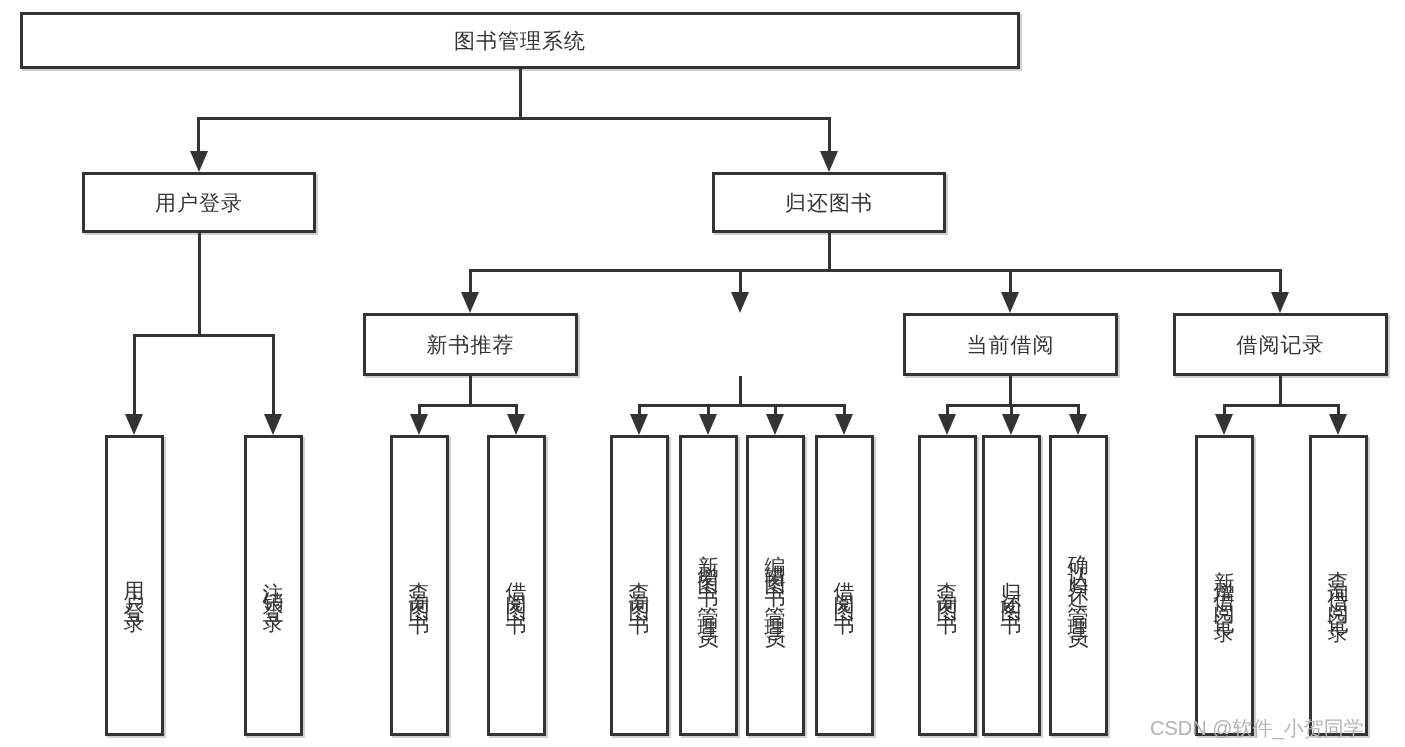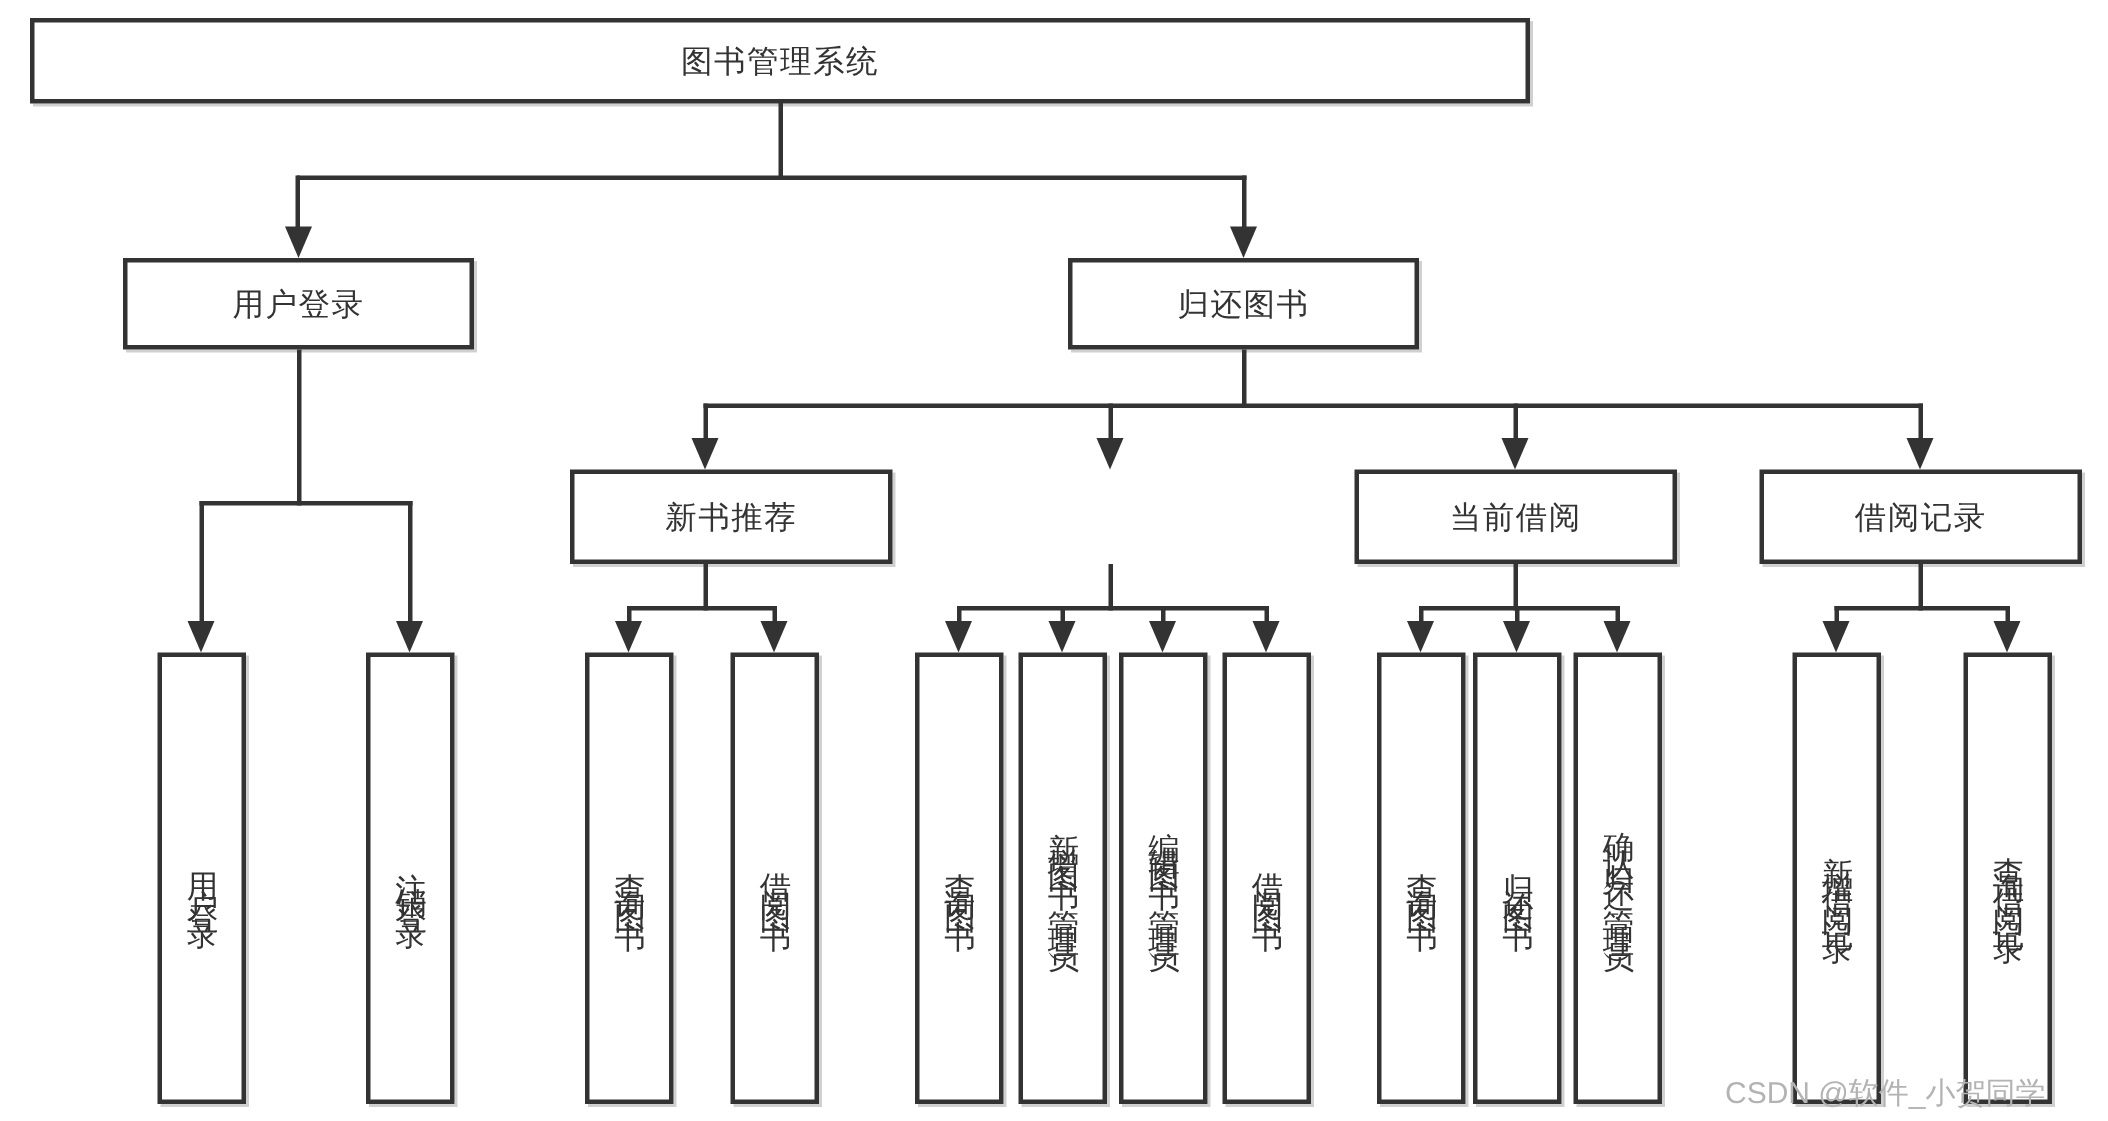--- a/index.html
+++ b/index.html
@@ -77,21 +77,21 @@
   <div class="hline" style="left:469px;top:269px;width:813px"></div>
   <div class="vline" style="left:469px;top:269px;height:25px"></div>
   <div class="arrowhead" style="left:461px;top:292px"></div>
   <div class="vline" style="left:739px;top:269px;height:25px"></div>
   <div class="arrowhead" style="left:731px;top:292px"></div>
   <div class="vline" style="left:1009px;top:269px;height:25px"></div>
   <div class="arrowhead" style="left:1001px;top:292px"></div>
   <div class="vline" style="left:1279px;top:269px;height:25px"></div>
   <div class="arrowhead" style="left:1271px;top:292px"></div>
 
-  <div class="node hnode" style="left:380px;top:313px;width:215px;height:63px">
+  <div class="node hnode" style="left:363px;top:313px;width:215px;height:63px">
     <span class="nlabel">新书推荐</span>
   </div>
   <div class="node hnode" style="left:1173px;top:313px;width:215px;height:63px">
     <span class="nlabel">借阅记录</span>
   </div>
   <div class="node hnode" style="left:903px;top:313px;width:215px;height:63px">
     <span class="nlabel">当前借阅</span>
   </div>
 
   <div class="vline" style="left:469px;top:376px;height:31px"></div>

